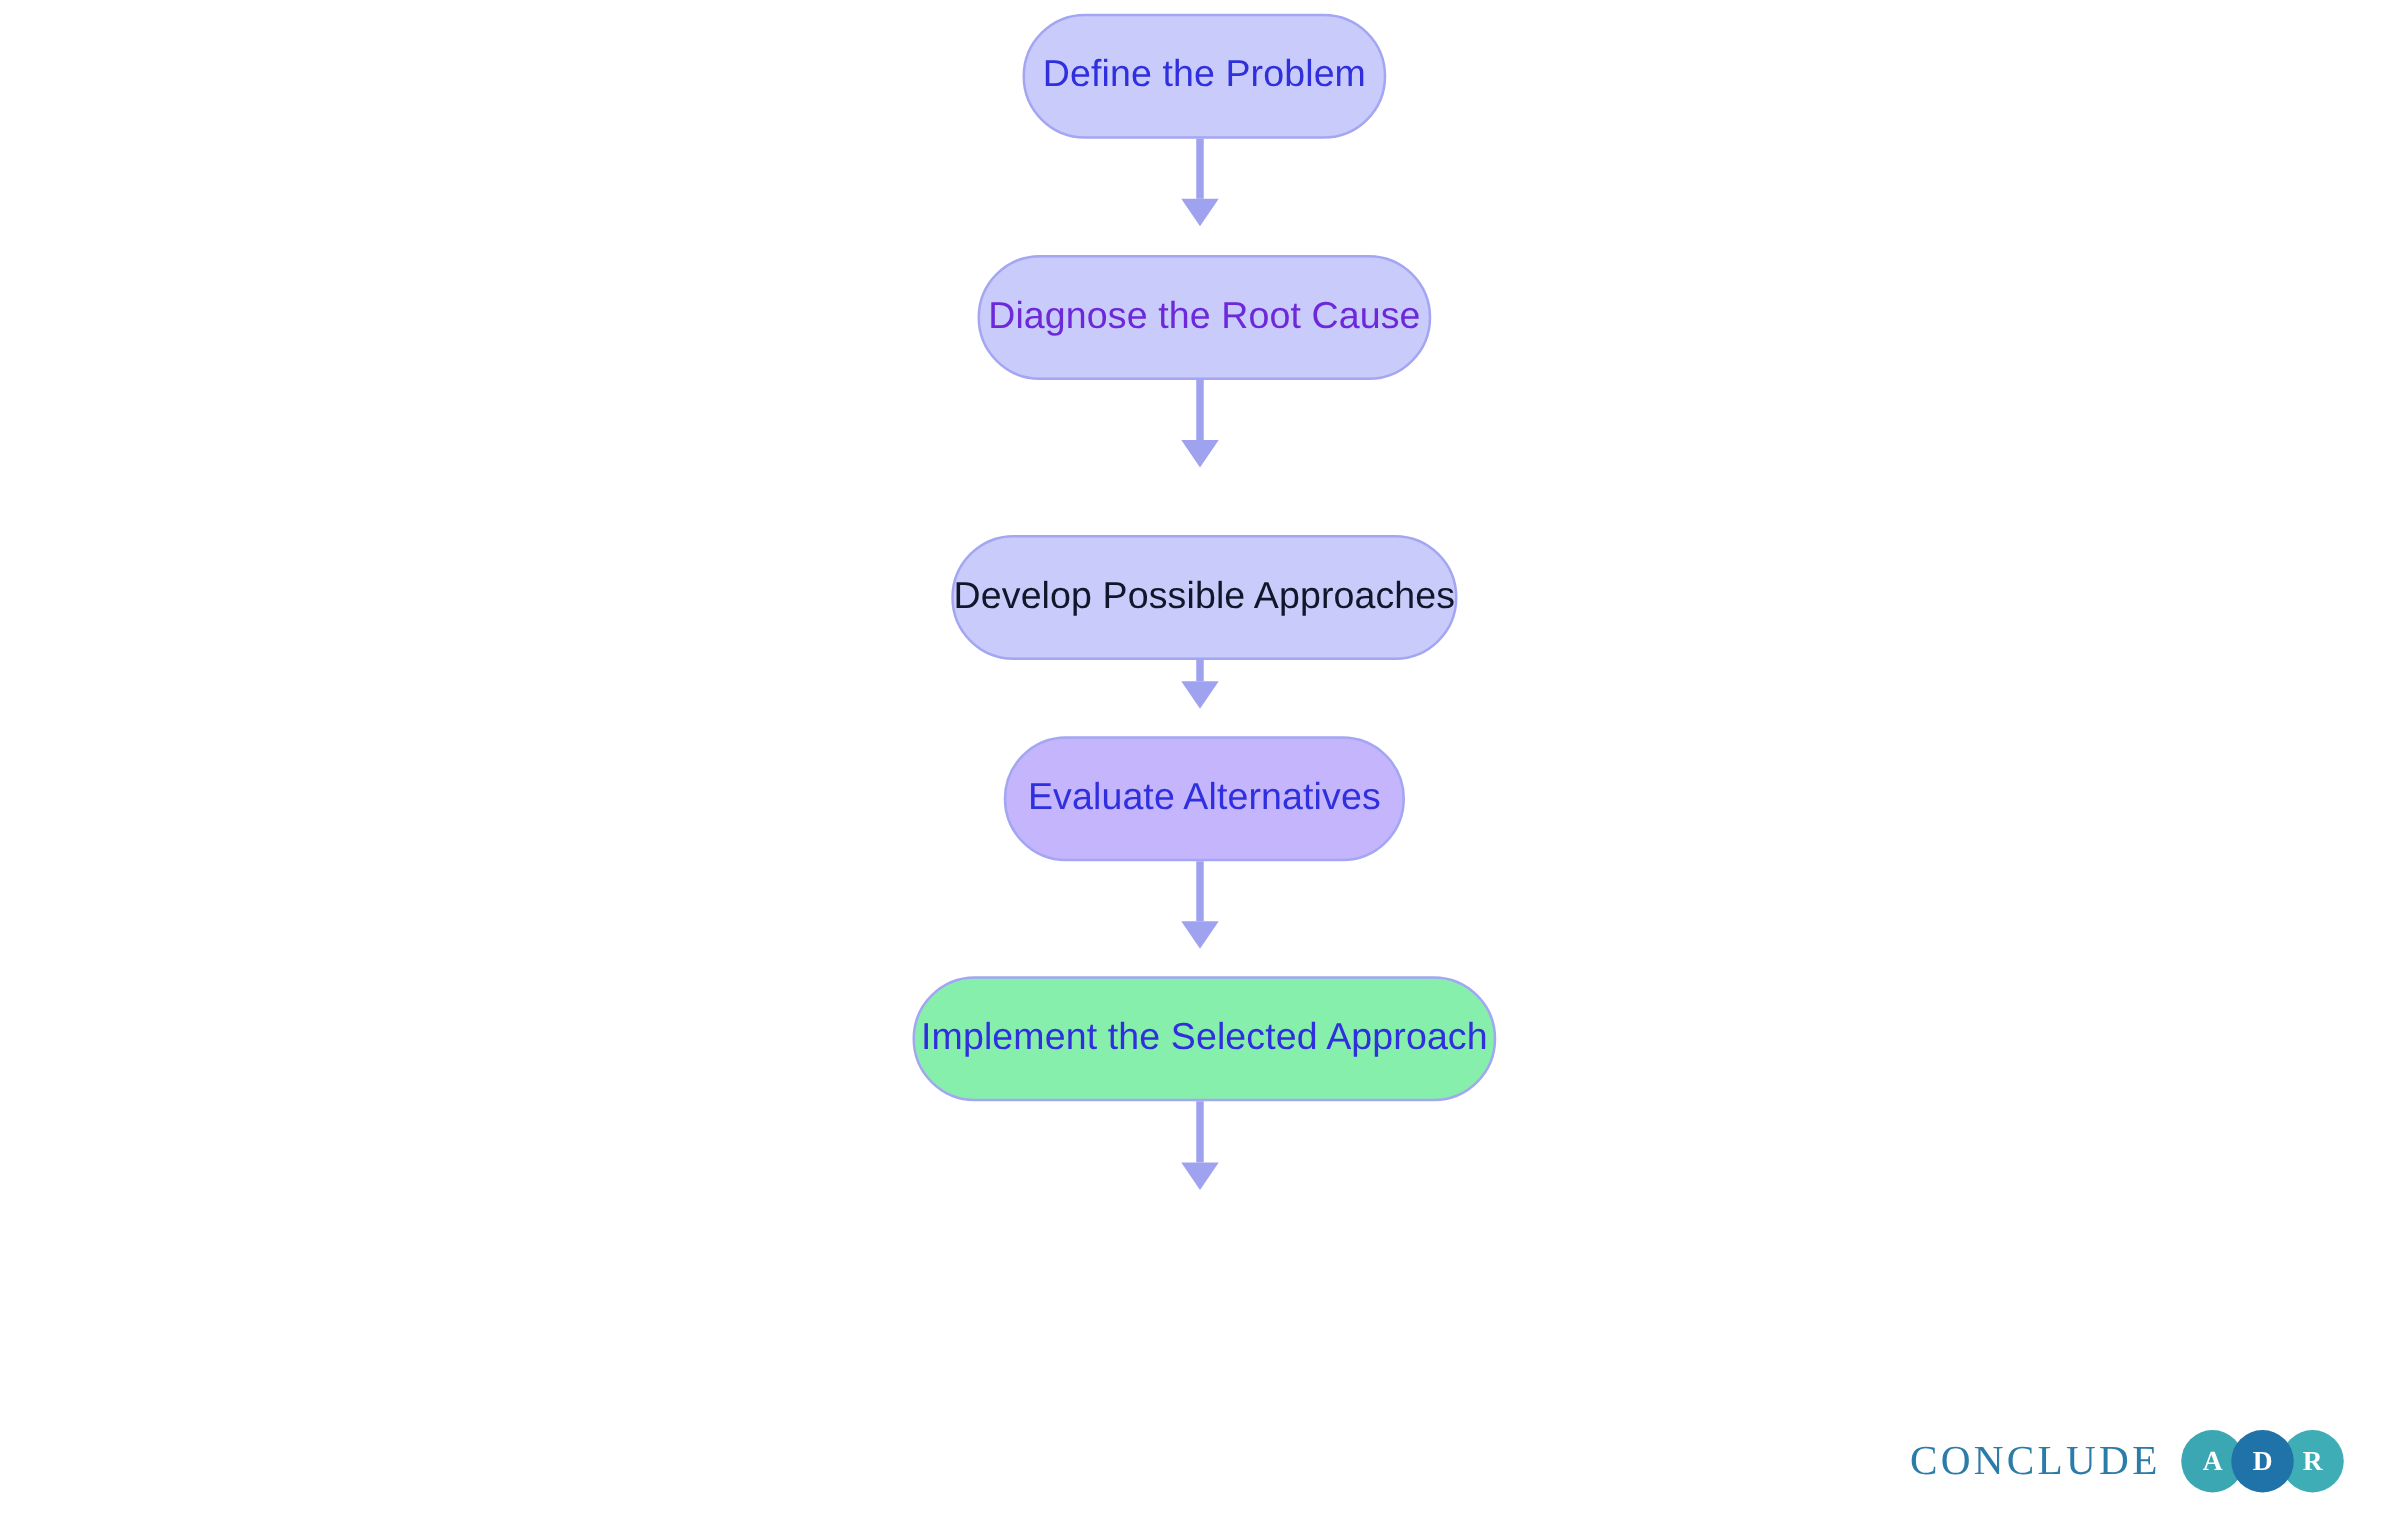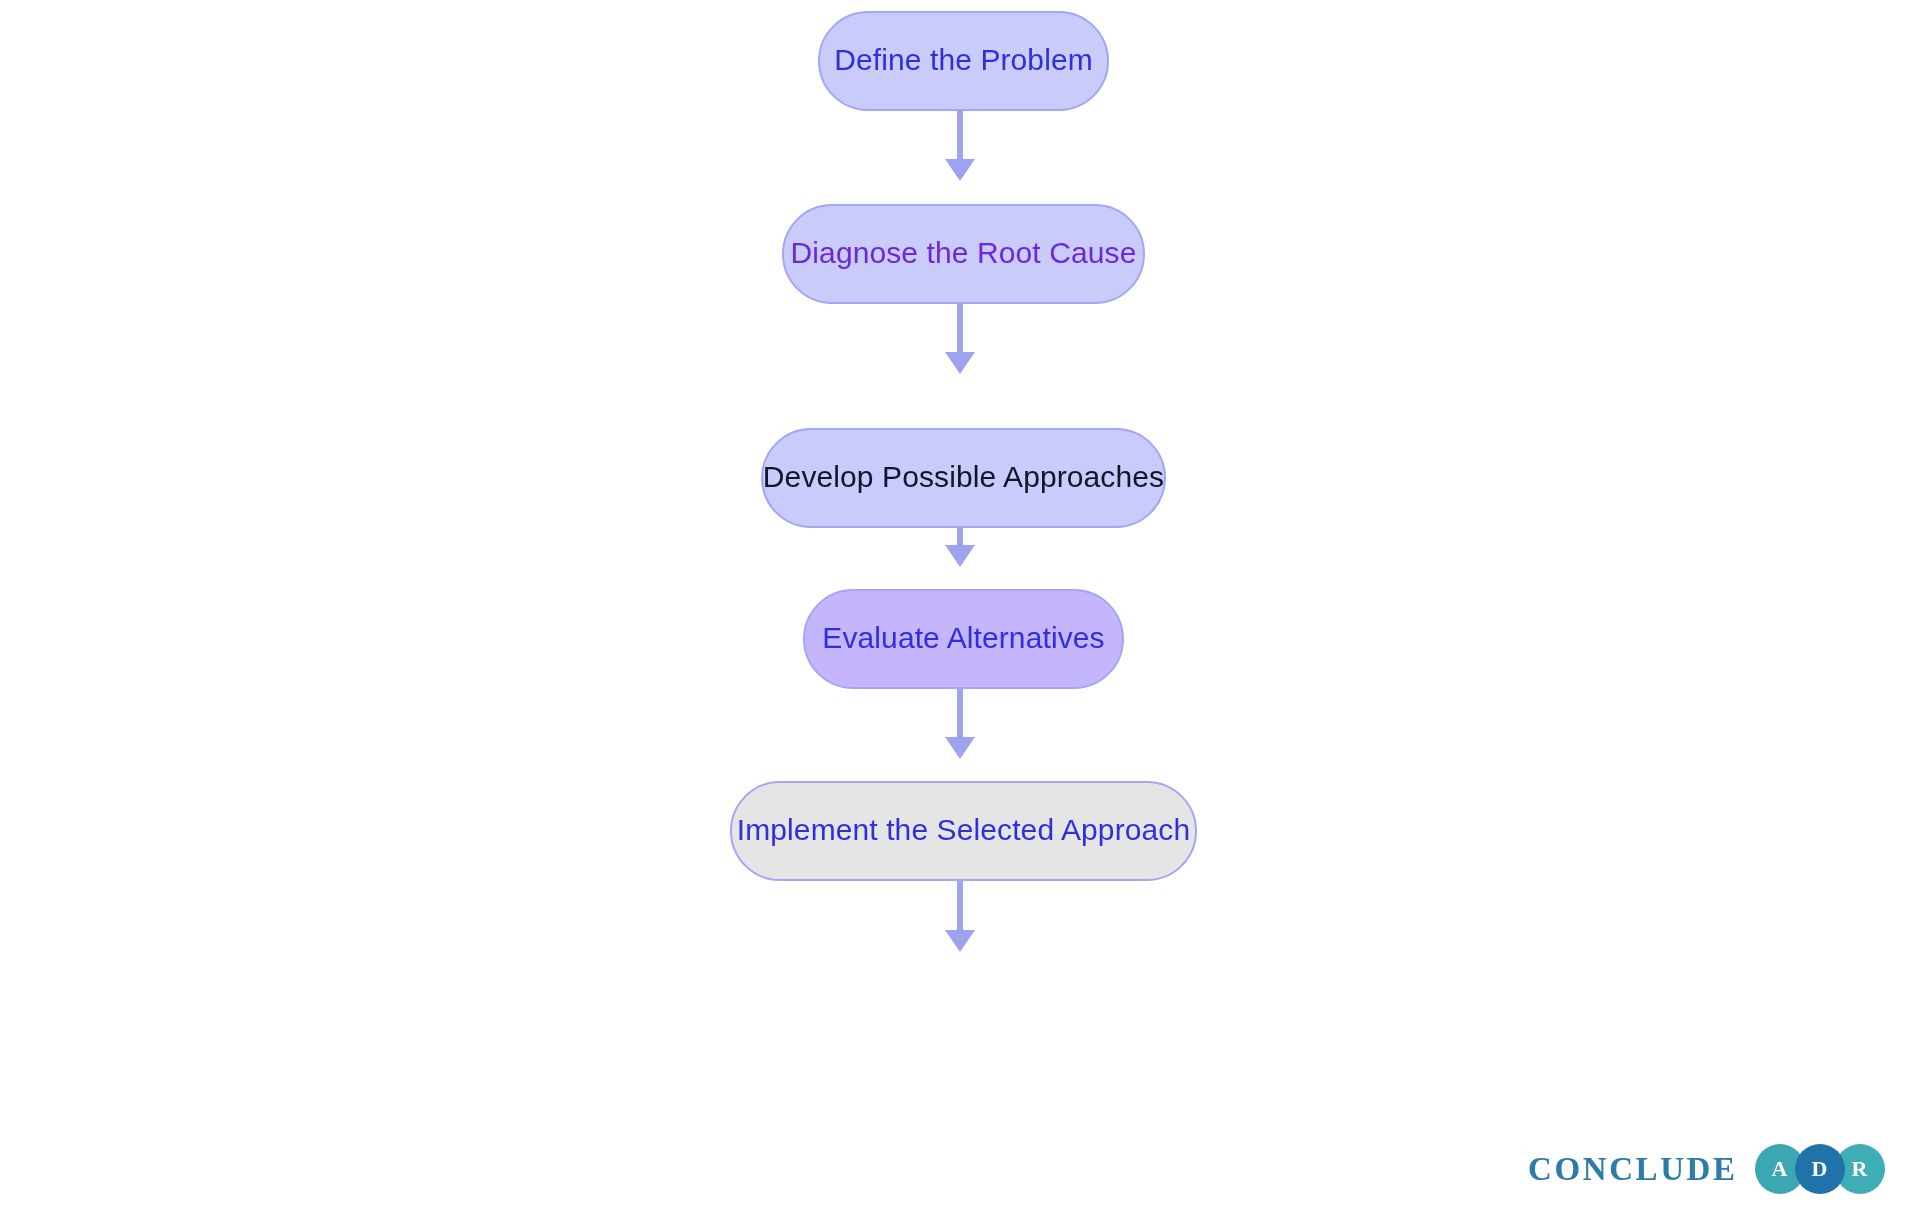--- a/index.html
+++ b/index.html
@@ -67,21 +67,21 @@
     position: absolute;
     left: 1528px;
     top: 1138px;
     display: flex;
     align-items: center;
     height: 62px;
   }
   #brand-wordmark {
     font-family: "Liberation Serif", serif;
     font-size: 33px;
-    font-weight: 700;
+    font-weight: 400;
     color: #2b7ca8;
     letter-spacing: 2.6px;
     line-height: 1;
     margin-right: 17px;
     white-space: nowrap;
   }
   .brand-circles {
     position: relative;
     display: flex;
     align-items: center;
@@ -123,21 +123,21 @@
     </div>
     <div class="node" style="left: 782px; top: 204px; width: 363px; background: rgb(201, 203, 250); border-color: rgb(163, 166, 242); color: #6d28d9;">
       <span class="node-label">Diagnose the Root Cause</span>
     </div>
     <div class="node" style="left: 761px; top: 396px; width: 405px; background: rgb(201, 203, 250); border-color: rgb(163, 166, 242); color: #0f172a; margin-top: 32px;">
       <span class="node-label">Develop Possible Approaches</span>
     </div>
     <div class="node" style="left: 803px; top: 589px; width: 321px; background: #c4b5fd; border-color: rgb(163, 166, 242); color: rgb(47, 47, 221);">
       <span class="node-label">Evaluate Alternatives</span>
     </div>
-    <div class="node" style="left: 730px; top: 781px; width: 467px; background: #e5e5e5; border-color: rgb(163, 166, 242); color: rgb(47, 47, 221);">
+    <div class="node" style="left: 730px; top: 781px; width: 467px; background: #86efac; border-color: rgb(163, 166, 242); color: rgb(47, 47, 221);">
       <span class="node-label">Implement the Selected Approach</span>
     </div>
   </div>
 
 <div id="brand-logo">
   <div id="brand-wordmark">CONCLUDE</div>
   <div class="brand-circles">
     <div class="brand-circle c-a">A</div>
     <div class="brand-circle c-d">D</div>
     <div class="brand-circle c-r">R</div>

